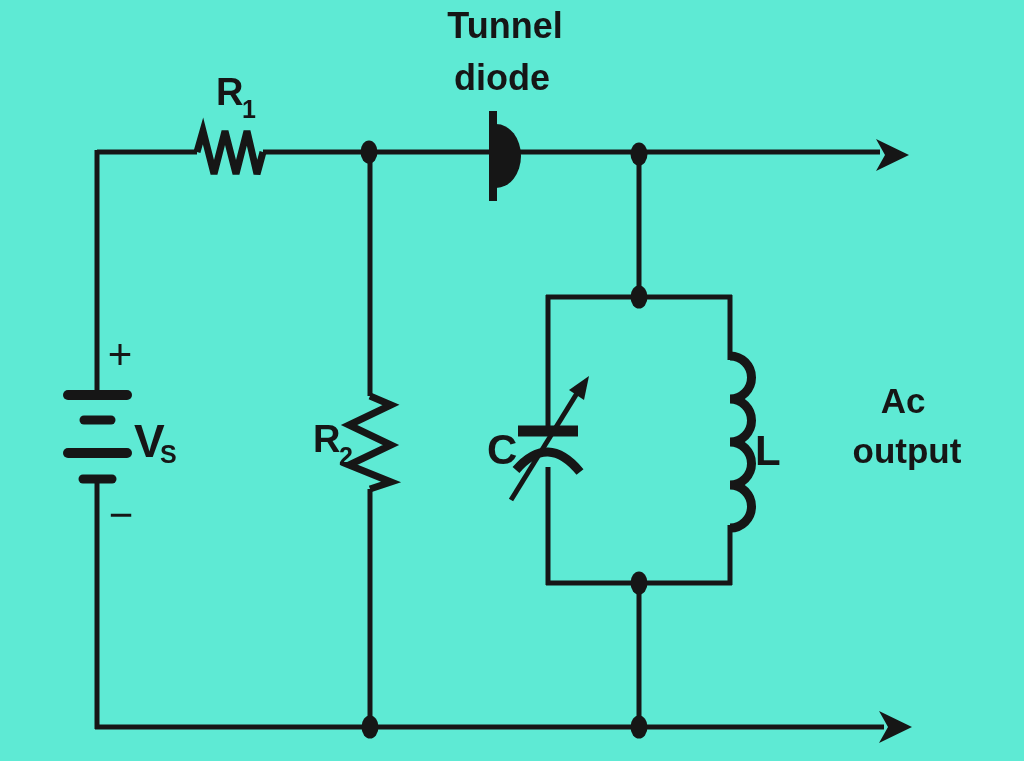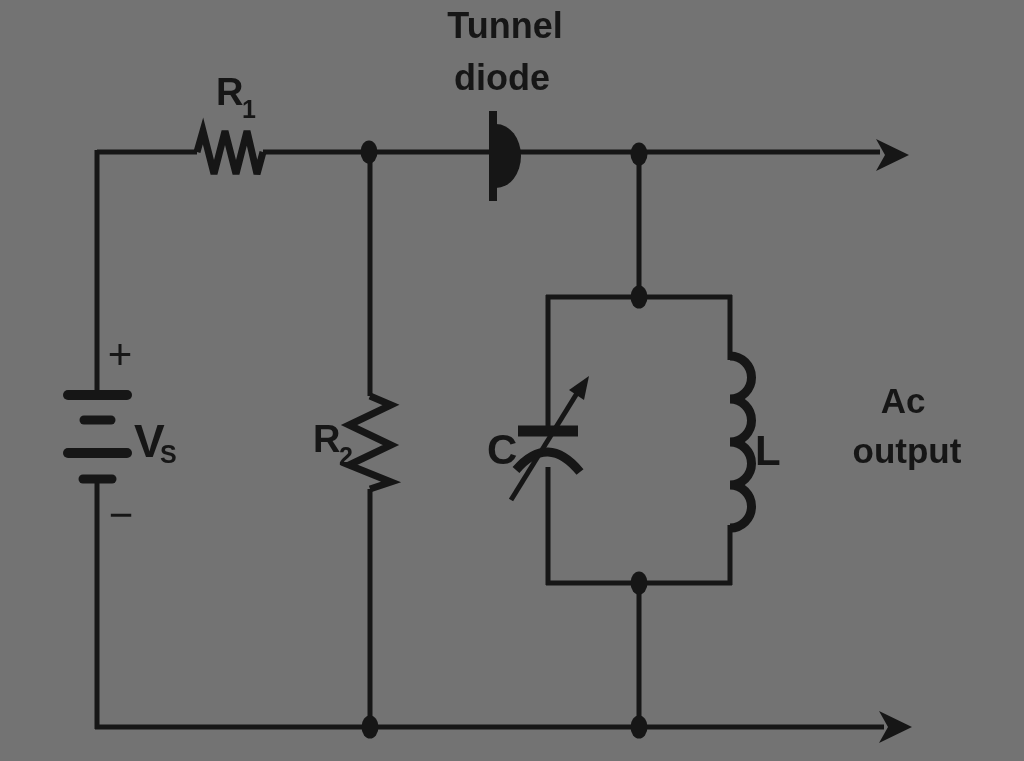--- a/index.html
+++ b/index.html
@@ -4,21 +4,21 @@
 <style>
   html, body {
     margin: 0;
     padding: 0;
     background: #ffffff;
   }
   #stage {
     position: relative;
     width: 1024px;
     height: 761px;
-    background: #737373;
+    background: #5eead4;
     overflow: hidden;
     font-family: "Liberation Sans", sans-serif;
   }
   svg text {
     font-family: "Liberation Sans", sans-serif;
     font-weight: bold;
     fill: #161616;
   }
   .lbl-main { font-size: 38px; }
   .lbl-sub  { font-size: 25px; }

